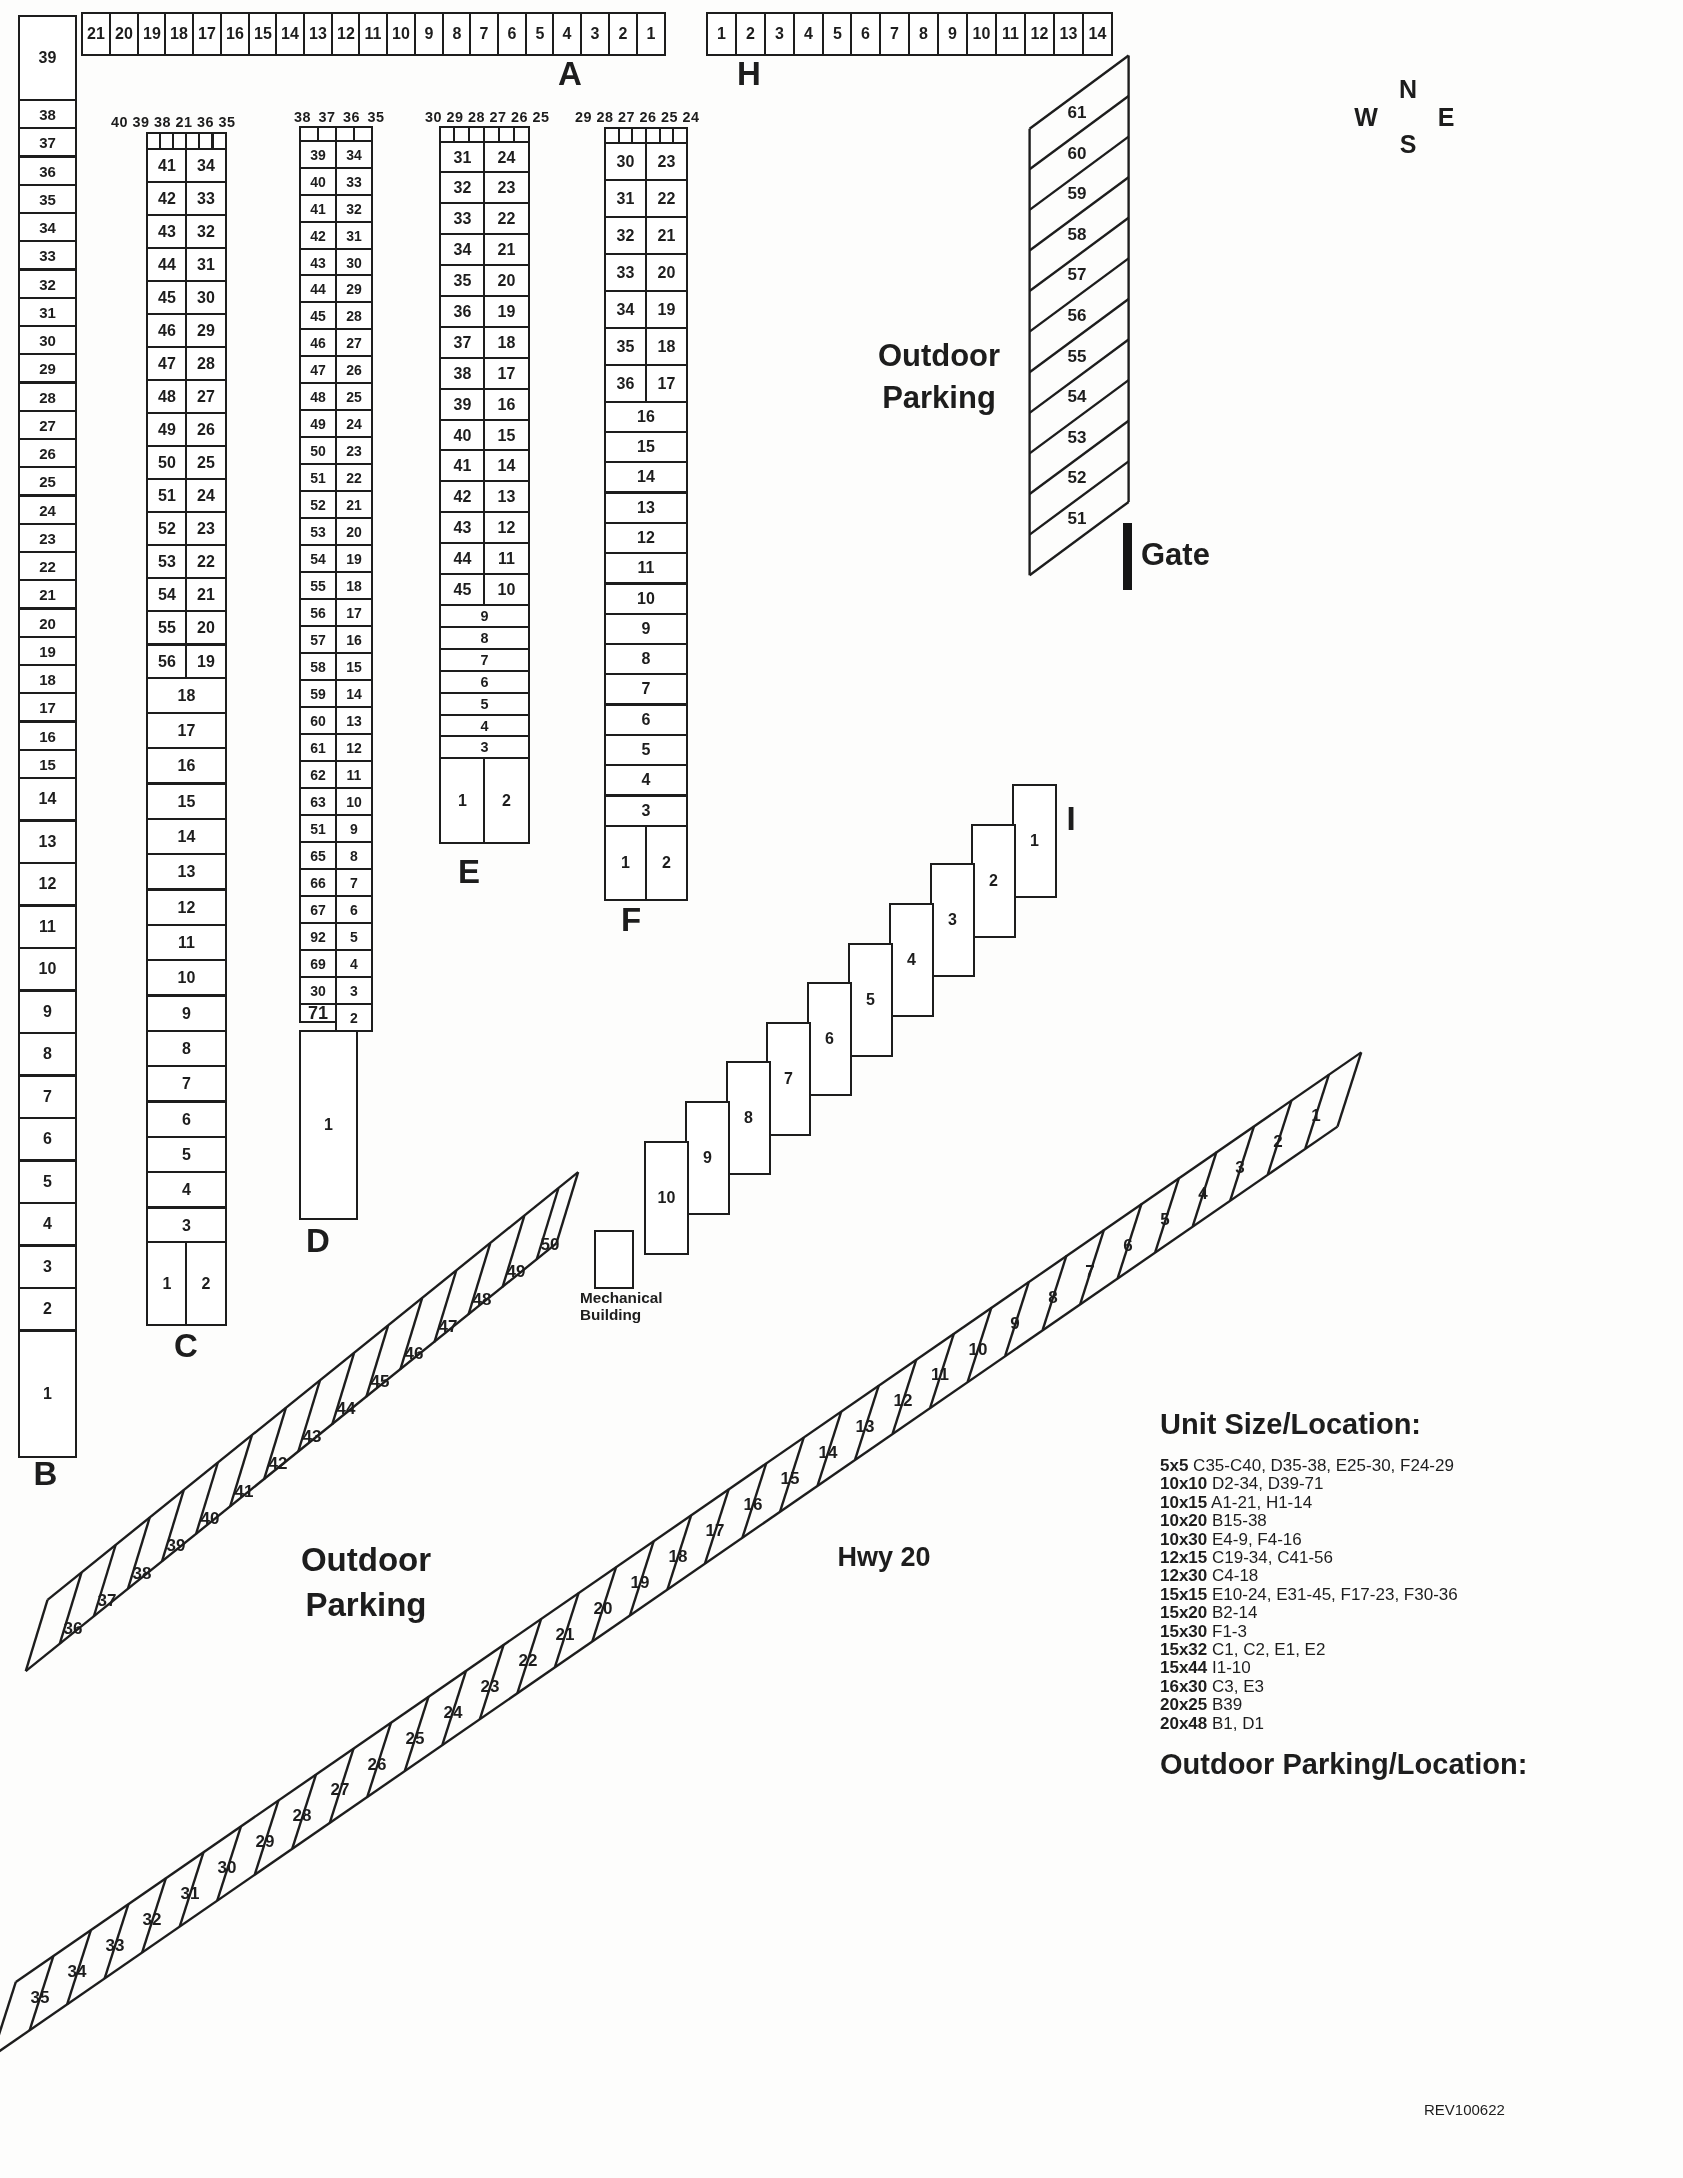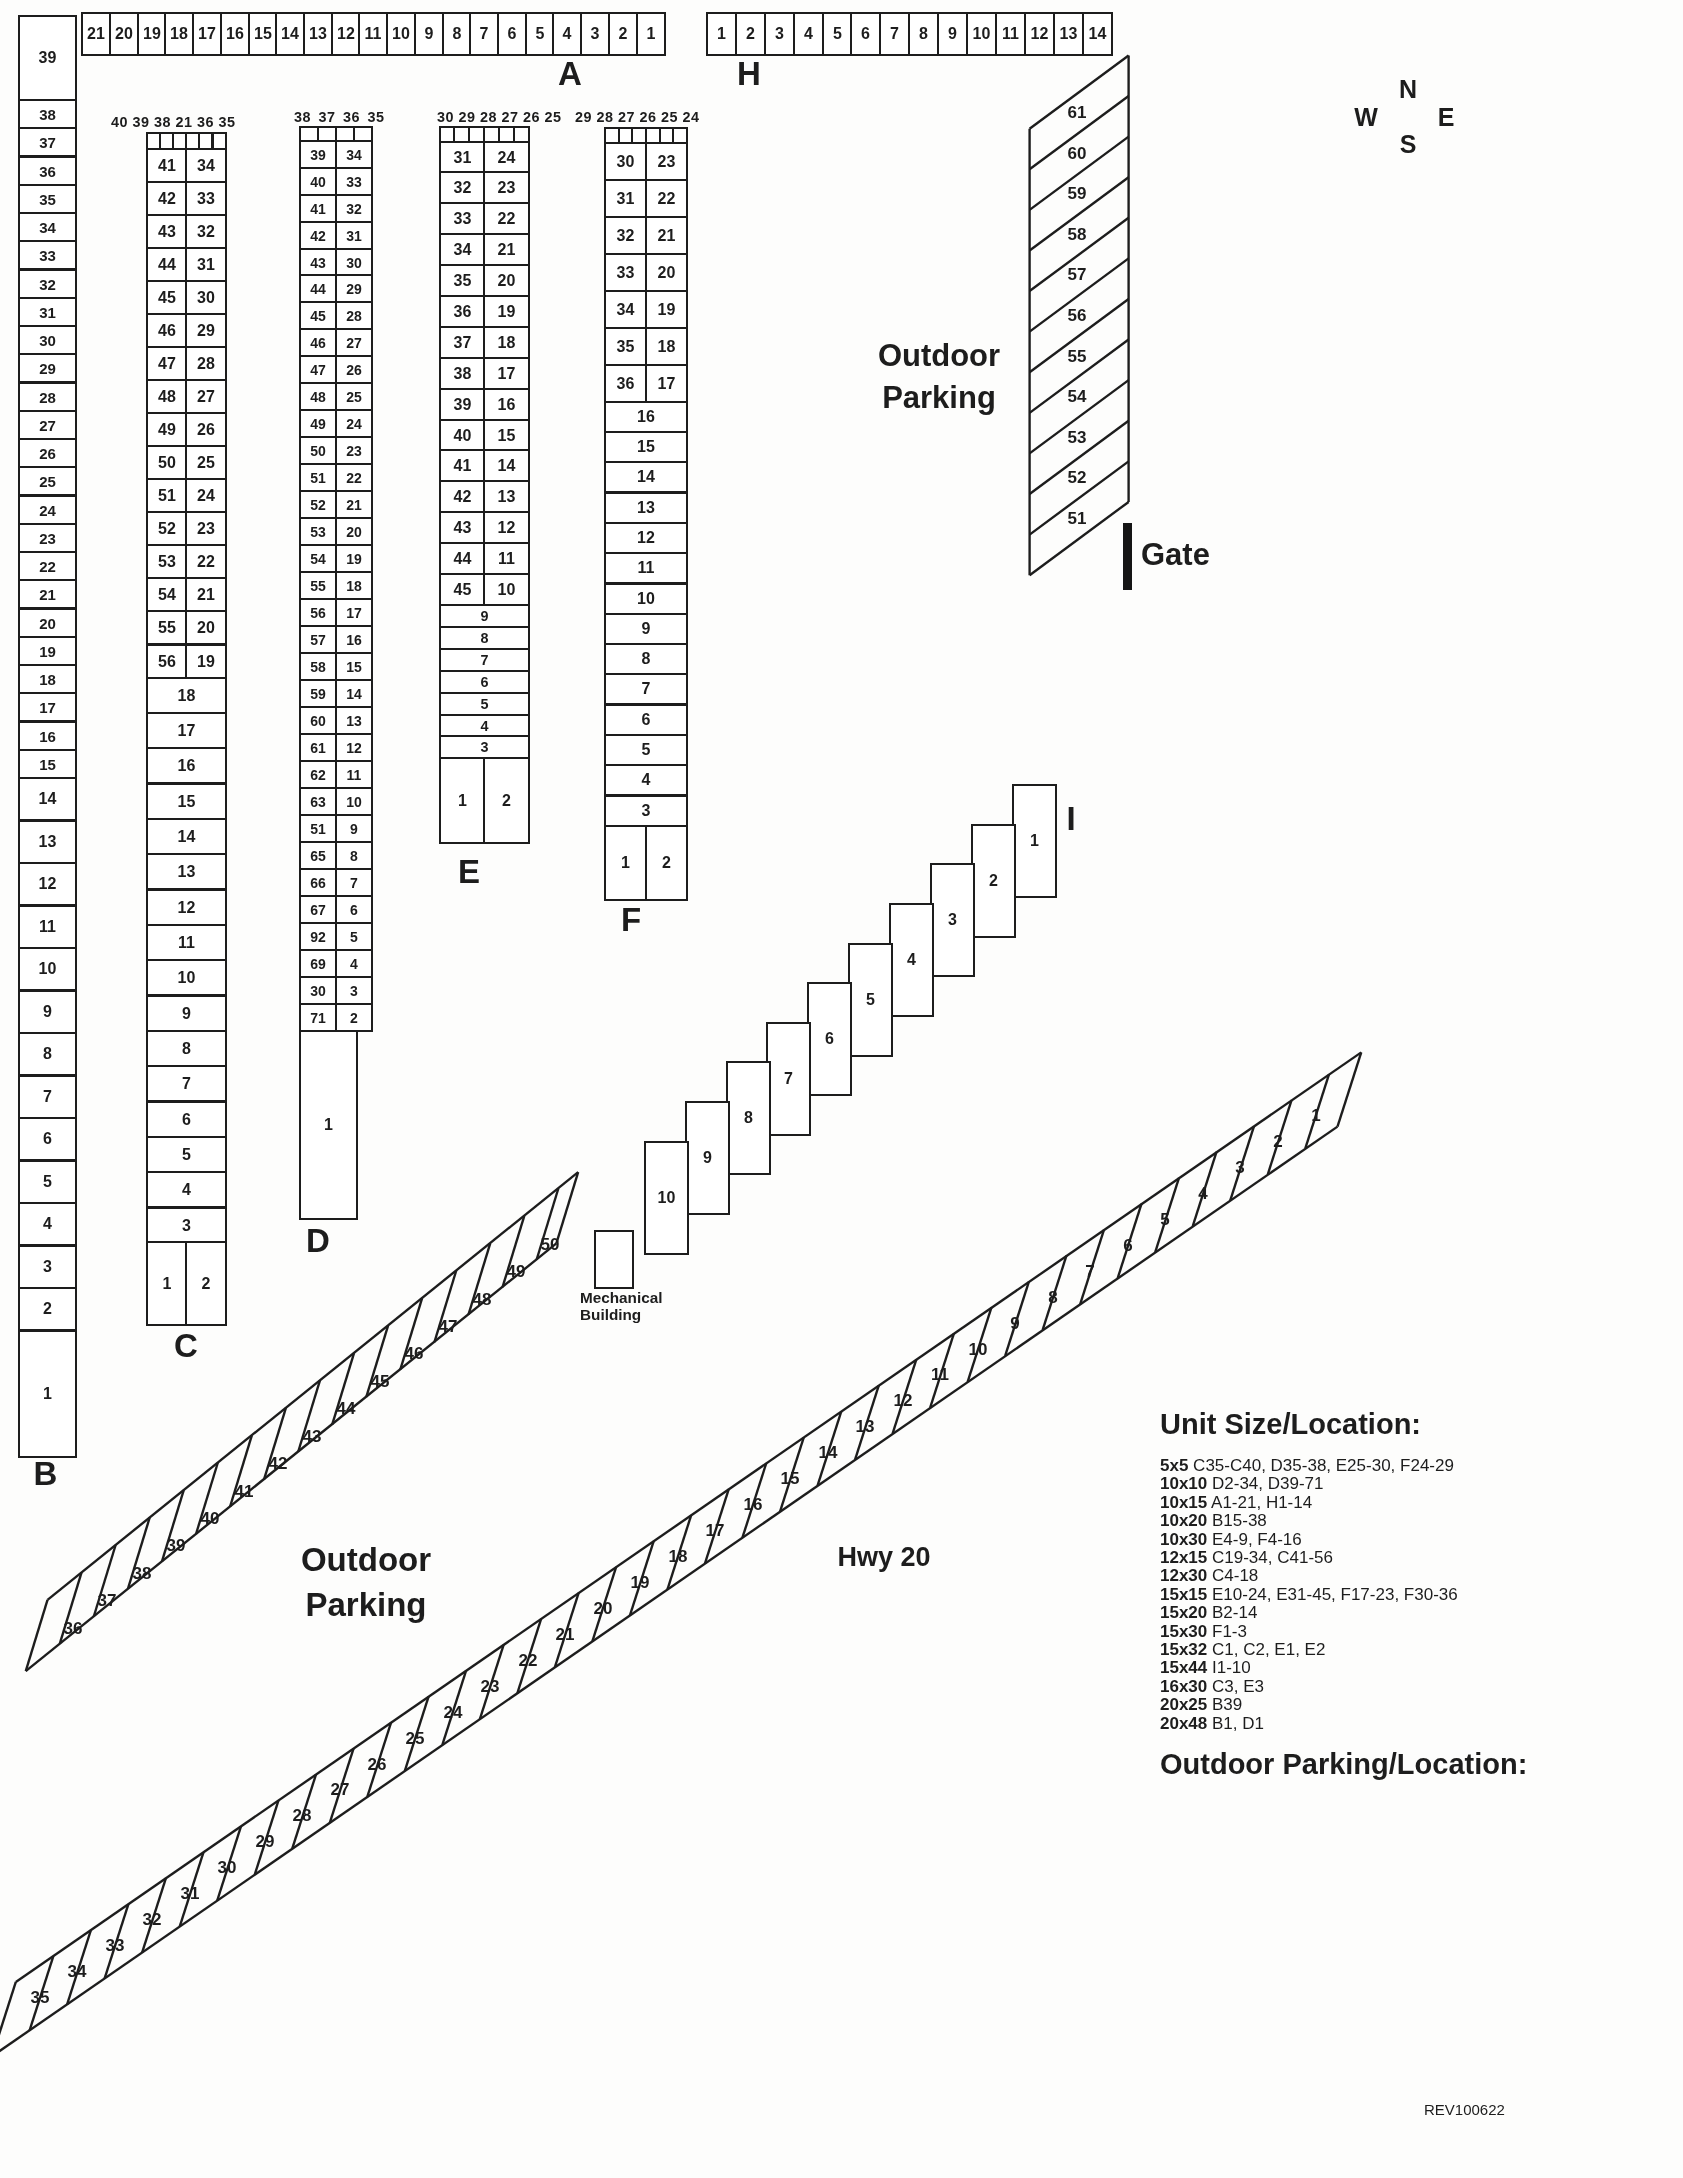--- a/index.html
+++ b/index.html
@@ -103,21 +103,21 @@
   <div class="blabel" style="left:729px;top:55px;width:40px">H</div>
   <div class="blabel" style="left:20px;top:1455px;width:51px">B</div>
   <div class="blabel" style="left:165px;top:1327px;width:42px">C</div>
   <div class="blabel" style="left:295px;top:1222px;width:46px">D</div>
   <div class="blabel" style="left:446px;top:853px;width:46px">E</div>
   <div class="blabel" style="left:610px;top:901px;width:42px">F</div>
   <div class="blabel" style="left:1051px;top:800px;width:40px">I</div>
 
   <div class="hdr" style="left:111px;top:114px;width:119px">40 39 38 21 36 35</div>
   <div class="hdr" style="left:294px;top:109px;width:87px;word-spacing:3px">38 37 36 35</div>
-  <div class="hdr" style="left:437px;top:109px;width:117px">30 29 28 27 26 25</div>
+  <div class="hdr" style="left:425px;top:109px;width:117px">30 29 28 27 26 25</div>
   <div class="hdr" style="left:575px;top:109px;width:115px">29 28 27 26 25 24</div>
 
   <div class="big" style="left:851px;top:335px;width:176px;font-size:31px;text-align:center;line-height:1.35">Outdoor Parking</div>
   <div class="big" style="left:283px;top:1538px;width:166px;font-size:33px;text-align:center;line-height:1.35">Outdoor Parking</div>
   <div class="big" style="left:812px;top:1542px;width:144px;font-size:27px;text-align:center">Hwy 20</div>
 
   <div id="gate-bar" style="left:1123px;top:523px;width:9px;height:67px"></div>
   <div class="big" style="left:1141px;top:537px;font-size:31px">Gate</div>
 
   <div id="mech-rect" style="left:594px;top:1230px;width:40px;height:59px"></div>
@@ -308,21 +308,21 @@
     <div class="cell" style="left: 299px; top: 733px; width: 38px; height: 29px; font-size: 14px;">61</div>
     <div class="cell" style="left: 299px; top: 760px; width: 38px; height: 29px; font-size: 14px;">62</div>
     <div class="cell" style="left: 299px; top: 787px; width: 38px; height: 29px; font-size: 14px;">63</div>
     <div class="cell" style="left: 299px; top: 814px; width: 38px; height: 29px; font-size: 14px;">51</div>
     <div class="cell" style="left: 299px; top: 841px; width: 38px; height: 29px; font-size: 14px;">65</div>
     <div class="cell" style="left: 299px; top: 868px; width: 38px; height: 29px; font-size: 14px;">66</div>
     <div class="cell" style="left: 299px; top: 895px; width: 38px; height: 29px; font-size: 14px;">67</div>
     <div class="cell" style="left: 299px; top: 922px; width: 38px; height: 29px; font-size: 14px;">92</div>
     <div class="cell" style="left: 299px; top: 949px; width: 38px; height: 29px; font-size: 14px;">69</div>
     <div class="cell" style="left: 299px; top: 976px; width: 38px; height: 29px; font-size: 14px;">30</div>
-    <div class="cell" style="left: 299px; top: 1003px; width: 38px; height: 29px; font-size: 14px;">71</div>
+    <div class="cell" style="left: 299px; top: 1003px; width: 38px; height: 20px; font-size: 18px;">71</div>
     <div class="cell" style="left: 335px; top: 140px; width: 38px; height: 29px; font-size: 14px;">34</div>
     <div class="cell" style="left: 335px; top: 167px; width: 38px; height: 29px; font-size: 14px;">33</div>
     <div class="cell" style="left: 335px; top: 194px; width: 38px; height: 29px; font-size: 14px;">32</div>
     <div class="cell" style="left: 335px; top: 221px; width: 38px; height: 29px; font-size: 14px;">31</div>
     <div class="cell" style="left: 335px; top: 248px; width: 38px; height: 29px; font-size: 14px;">30</div>
     <div class="cell" style="left: 335px; top: 274px; width: 38px; height: 29px; font-size: 14px;">29</div>
     <div class="cell" style="left: 335px; top: 301px; width: 38px; height: 29px; font-size: 14px;">28</div>
     <div class="cell" style="left: 335px; top: 328px; width: 38px; height: 29px; font-size: 14px;">27</div>
     <div class="cell" style="left: 335px; top: 355px; width: 38px; height: 29px; font-size: 14px;">26</div>
     <div class="cell" style="left: 335px; top: 382px; width: 38px; height: 29px; font-size: 14px;">25</div>

